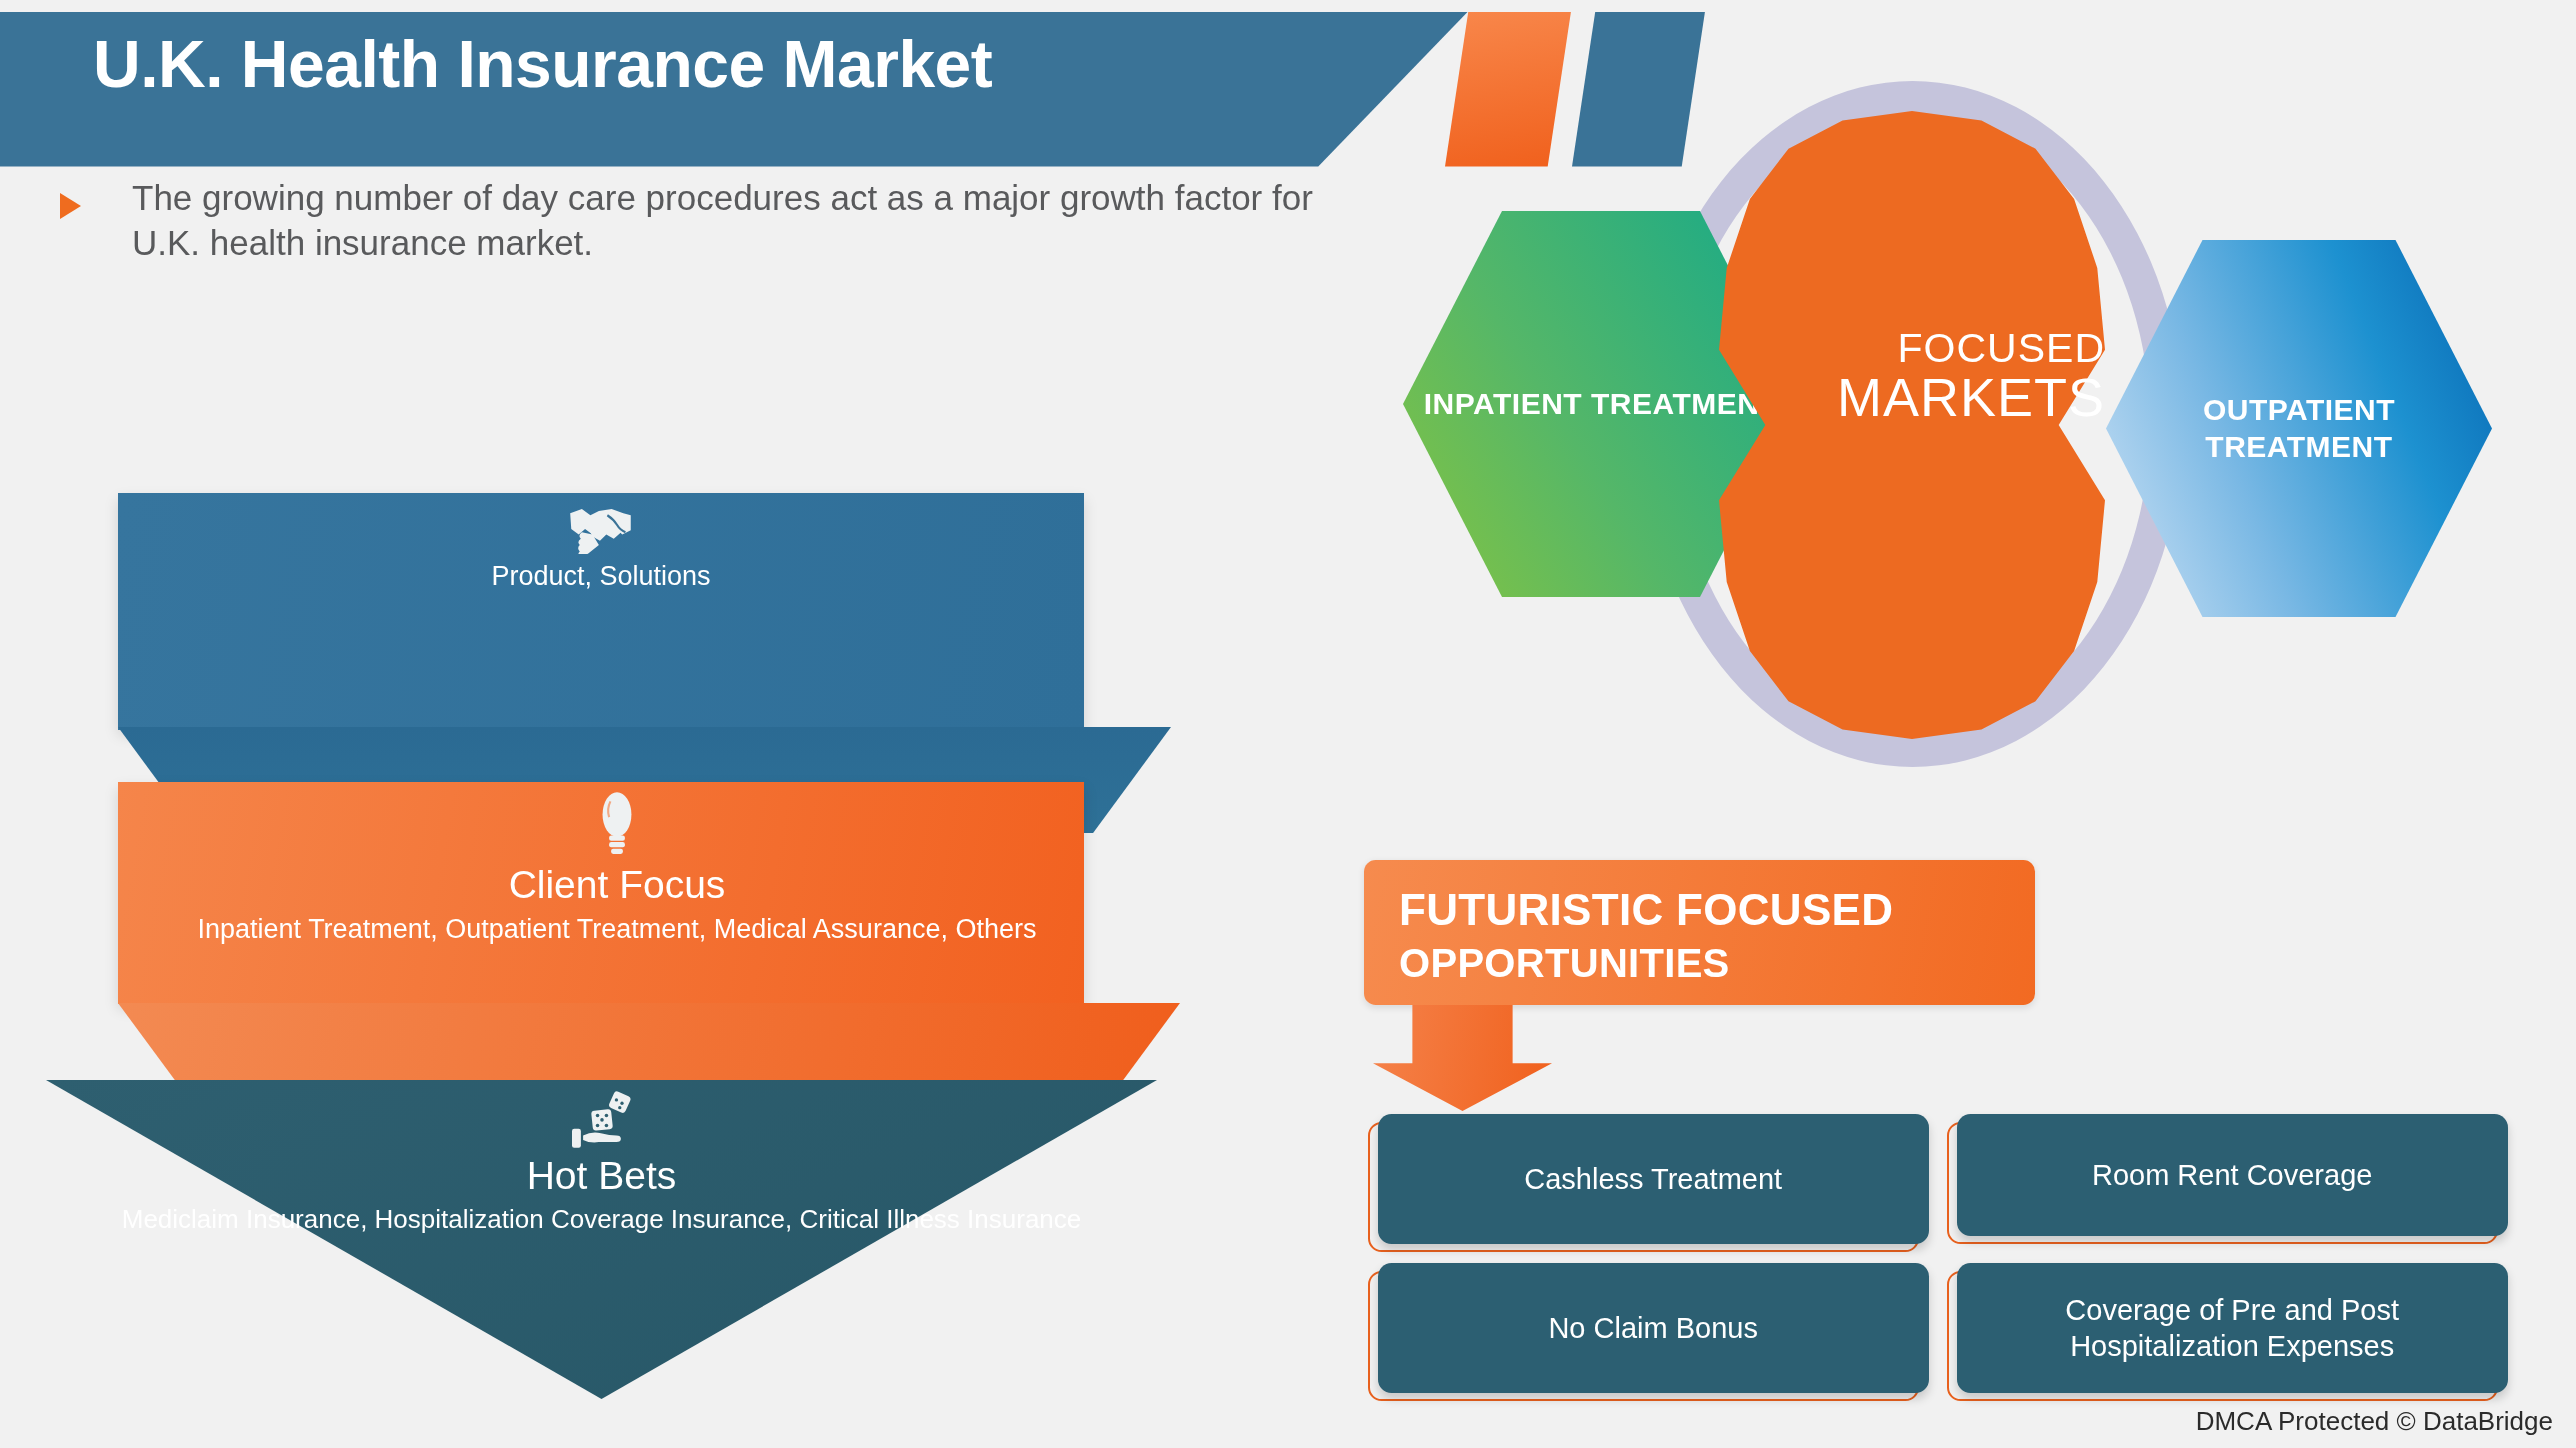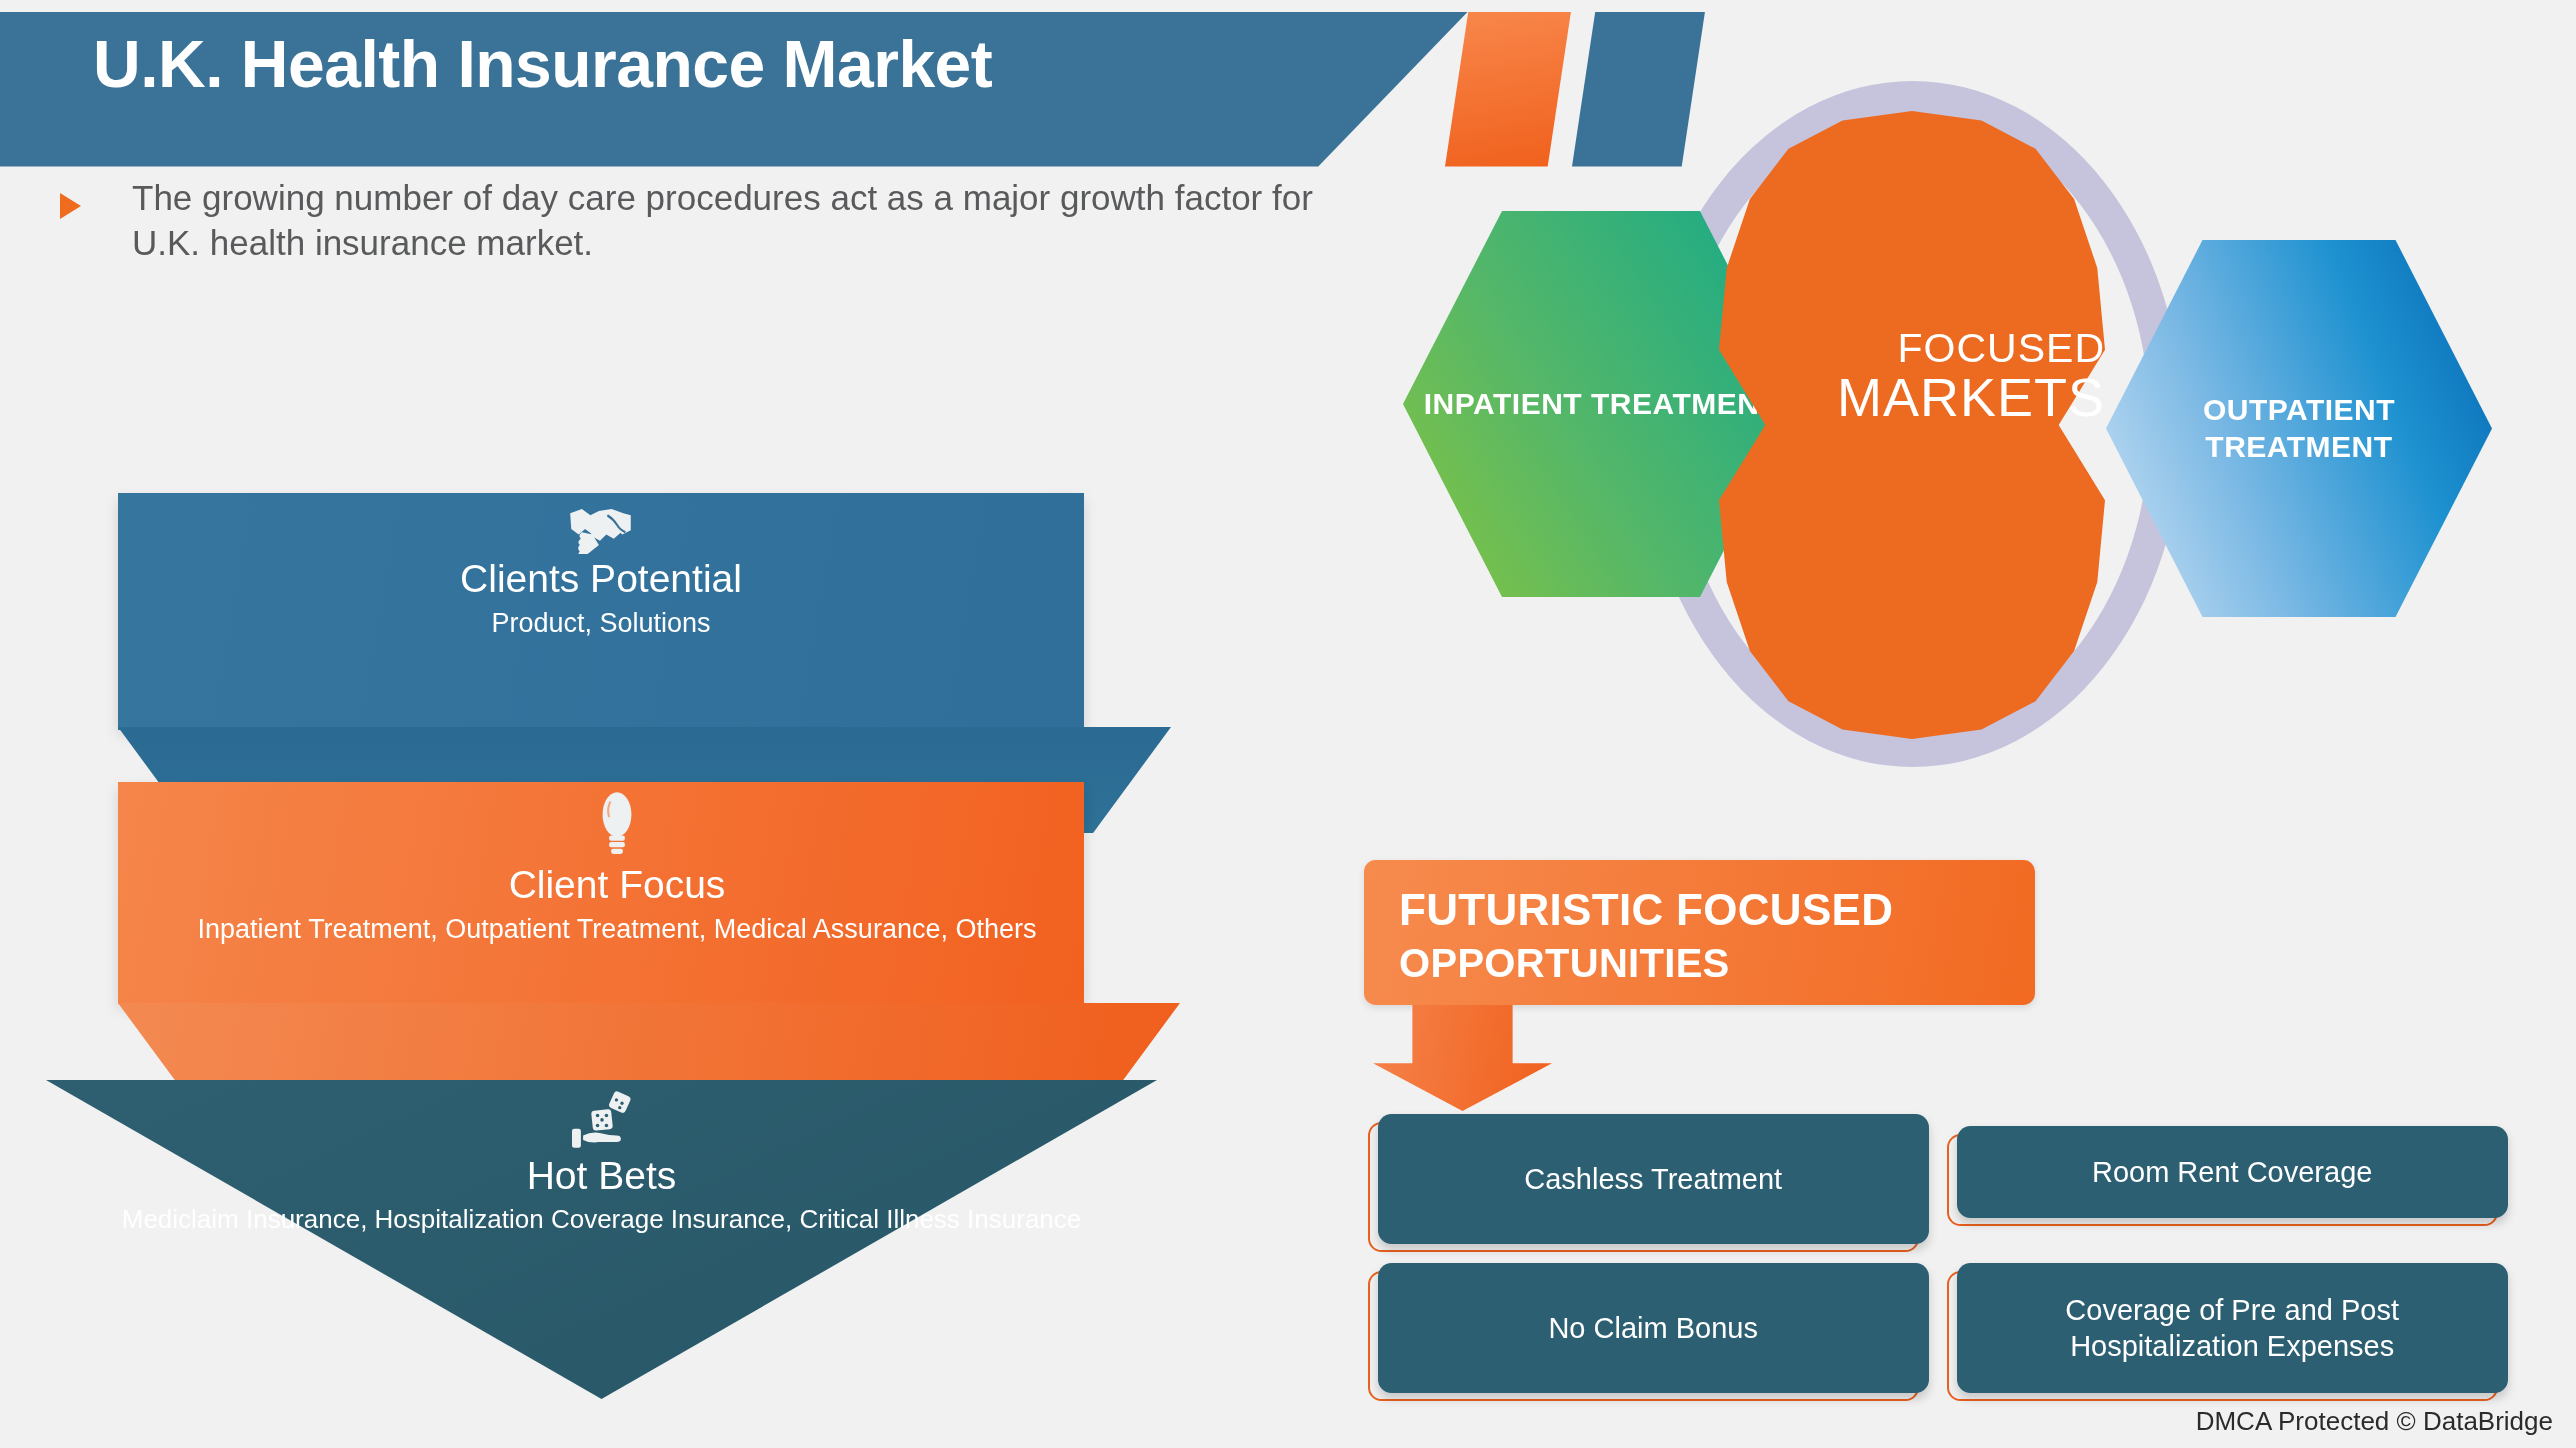--- a/index.html
+++ b/index.html
@@ -266,21 +266,21 @@
     align-items: center;
     justify-content: center;
     text-align: center;
     color: #ffffff;
     font-size: 29px;
     line-height: 1.25;
     padding: 0 25px;
     box-shadow: 0 5.8px 9.7px rgba(0,0,0,0.17);
   }
   #opp-0 { left: 1368px; top: 1114px; width: 551px; height: 130px; }
-  #opp-1 { left: 1947px; top: 1114px; width: 551px; height: 92px; margin-top: 12px; }
+  #opp-1 { left: 1947px; top: 1114px; width: 551px; height: 122px; }
   #opp-2 { left: 1368px; top: 1263px; width: 551px; height: 130px; }
   #opp-3 { left: 1947px; top: 1263px; width: 551px; height: 130px; }
 
   
   #footer-note {
     position: absolute;
     right: 23px; bottom: 11.6px;
     font-size: 26px;
     color: #2b2b2b;
     z-index: 6;
@@ -311,21 +311,20 @@
 
     <div class="fn-body" id="fn3-body"></div>
 
     <div class="fn-content" id="fn1-content">
       <svg class="fn-icon" width="68" height="52" viewBox="0 0 64 48">
         <path d="M3 10 L14 6 L22 12 L30 8 L42 6 L53 10 L60 12 L60 26 L52 30 L44 22 L36 28 L30 24 L24 30 L17 25 L11 30 L4 25 Z" fill="#eef1f2"></path>
         <path d="M20 24 L27 18 L35 24 L43 20 L51 28 L44 34 L37 30 L31 36 L24 32 Z" fill="#eef1f2"></path>
         <path d="M14 28 q-4 3 -1 6 q-4 3 -1 6 q-3 3 0 6 q-3 3 1 6 l7 -4 l10 -8 l-6 -10 z" fill="#eef1f2"></path>
         <path d="M38 12 q6 4 9 9 q3 5 8 7" stroke="#3a7397" stroke-width="2" fill="none"></path>
       </svg>
-      <div class="fn-title">Clients Potential</div>
       <div class="fn-sub">Product, Solutions</div>
     </div>
 
     <div class="fn-content" id="fn2-content">
       <svg class="fn-icon" width="42" height="70" viewBox="0 0 32 52">
         <ellipse cx="16" cy="18" rx="11" ry="17" fill="#eef1f2"></ellipse>
         <rect x="10" y="34" width="12" height="4" rx="1.6" fill="#eef1f2"></rect>
         <rect x="10" y="39" width="12" height="4" rx="1.6" fill="#eef1f2"></rect>
         <rect x="11.5" y="44" width="9" height="4" rx="1.6" fill="#eef1f2"></rect>
         <path d="M11 8 q-3 6 -1 12" stroke="#f5834a" stroke-width="1.6" fill="none" opacity="0.65"></path>

